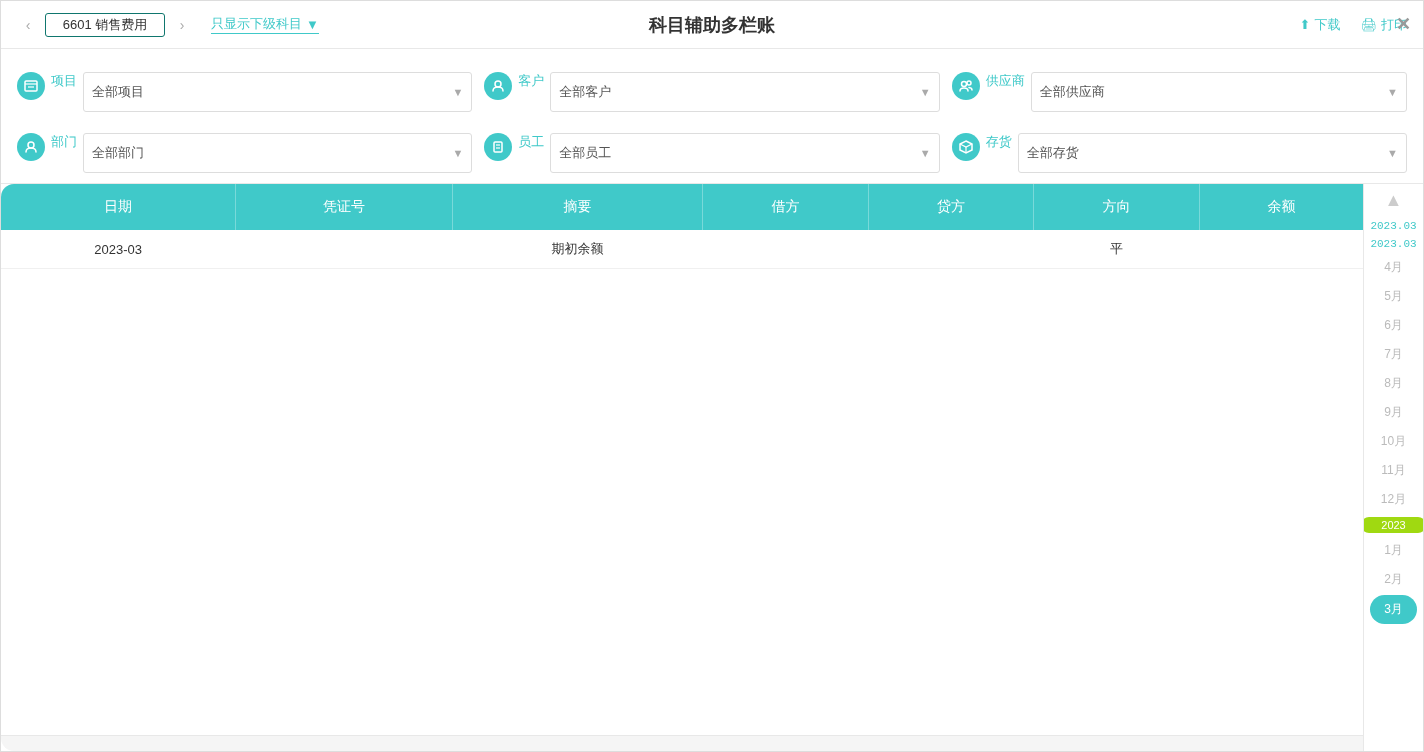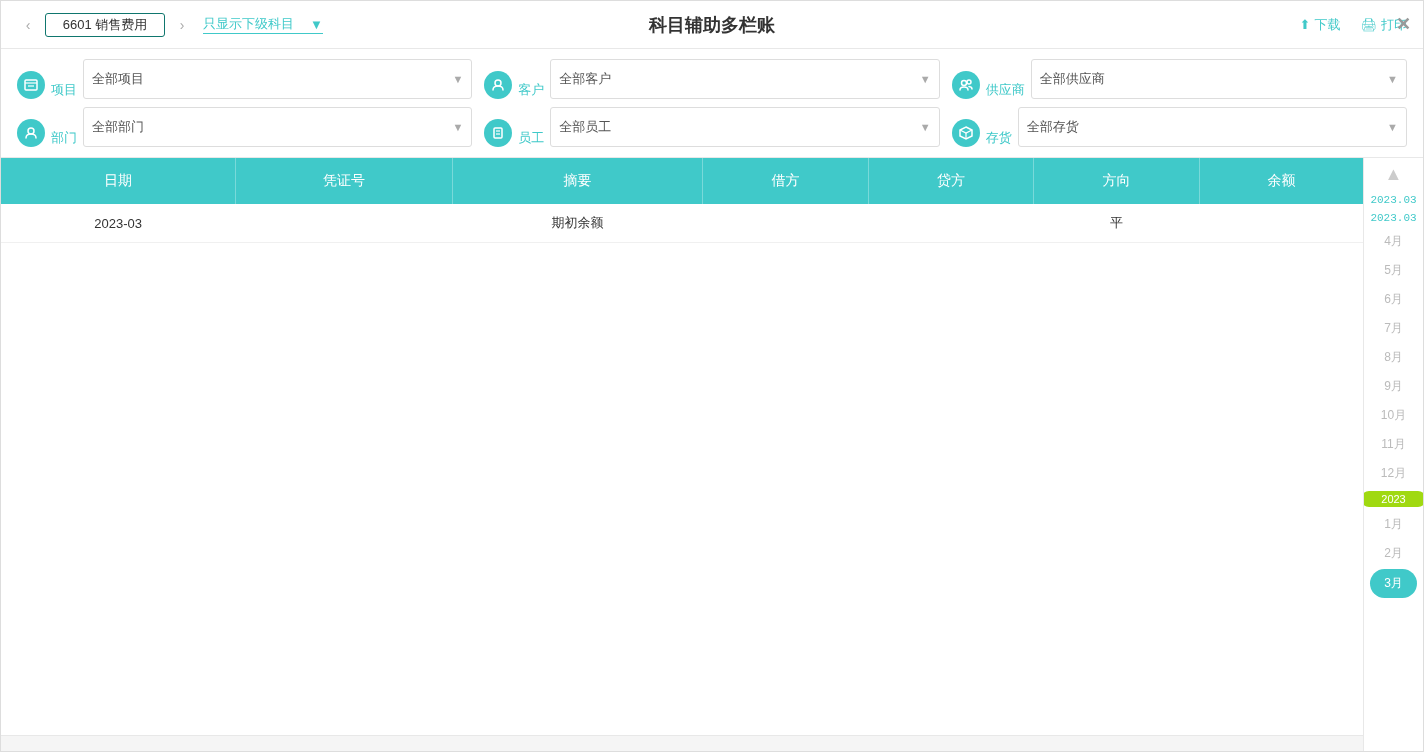--- a/index.html
+++ b/index.html
@@ -51,26 +51,26 @@
       border-radius: 3px;
       padding: 2px 8px;
       color: #333;
       font-size: 13px;
       width: 120px;
       text-align: center;
     }
     .show-sub-btn {
       display: flex;
       align-items: center;
-      gap: 16px;
+      gap: 4px;
       color: #40c9c9;
       border-bottom: 1px solid #40c9c9;
       cursor: pointer;
       font-size: 13px;
-      margin-left: 4px;
+      margin-left: 12px;
     }
     .page-title {
       position: absolute;
       left: 50%;
       transform: translateX(-50%);
       font-size: 18px;
       font-weight: bold;
       color: #333;
     }
     .title-bar-right {
@@ -105,23 +105,24 @@
       flex-direction: column;
       gap: 8px;
     }
     .filter-row {
       display: flex;
       align-items: center;
       gap: 12px;
     }
     .filter-item {
       display: flex;
-      align-items: flex-end;
+      align-items: flex-start;
       gap: 6px;
       flex: 1;
+      margin-top: 13px;
     }
     .filter-icon {
       width: 28px;
       height: 28px;
       border-radius: 50%;
       background: #40c9c9;
       display: flex;
       align-items: center;
       justify-content: center;
       color: #fff;
@@ -366,21 +367,21 @@
         </div>
         <span class="filter-label">存货</span>
         <div class="filter-select">
           <span>全部存货</span>
           <span class="select-arrow">▼</span>
         </div>
       </div>
     </div>
   </div>
 
-  <div style="display:flex; flex:1; overflow:hidden; position:relative;">
+  <div style="display:flex; flex:1; overflow:hidden; position:relative;border-radius:13px;">
 
     <div class="content-area">
 
       <div class="table-container">
         <table>
           <thead>
             <tr>
               <th>日期</th>
               <th>凭证号</th>
               <th>摘要</th>

